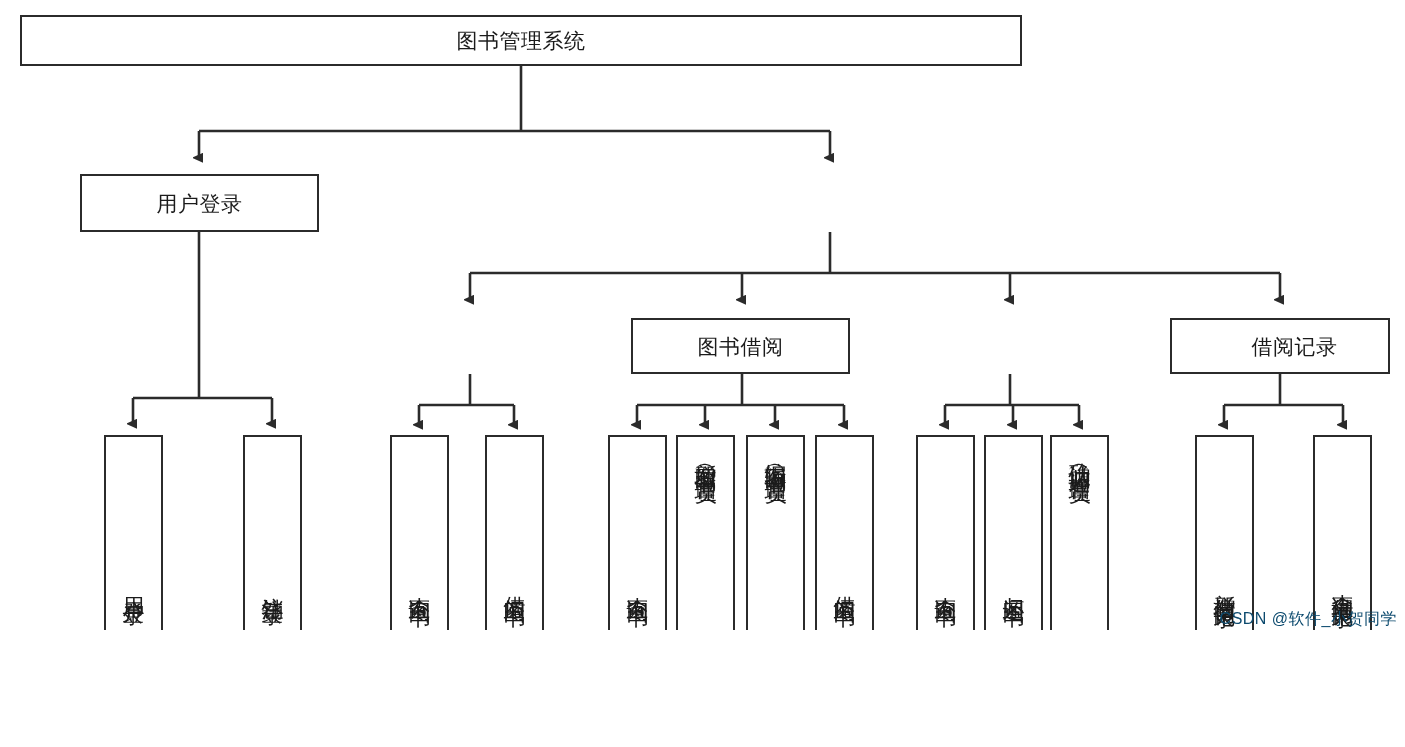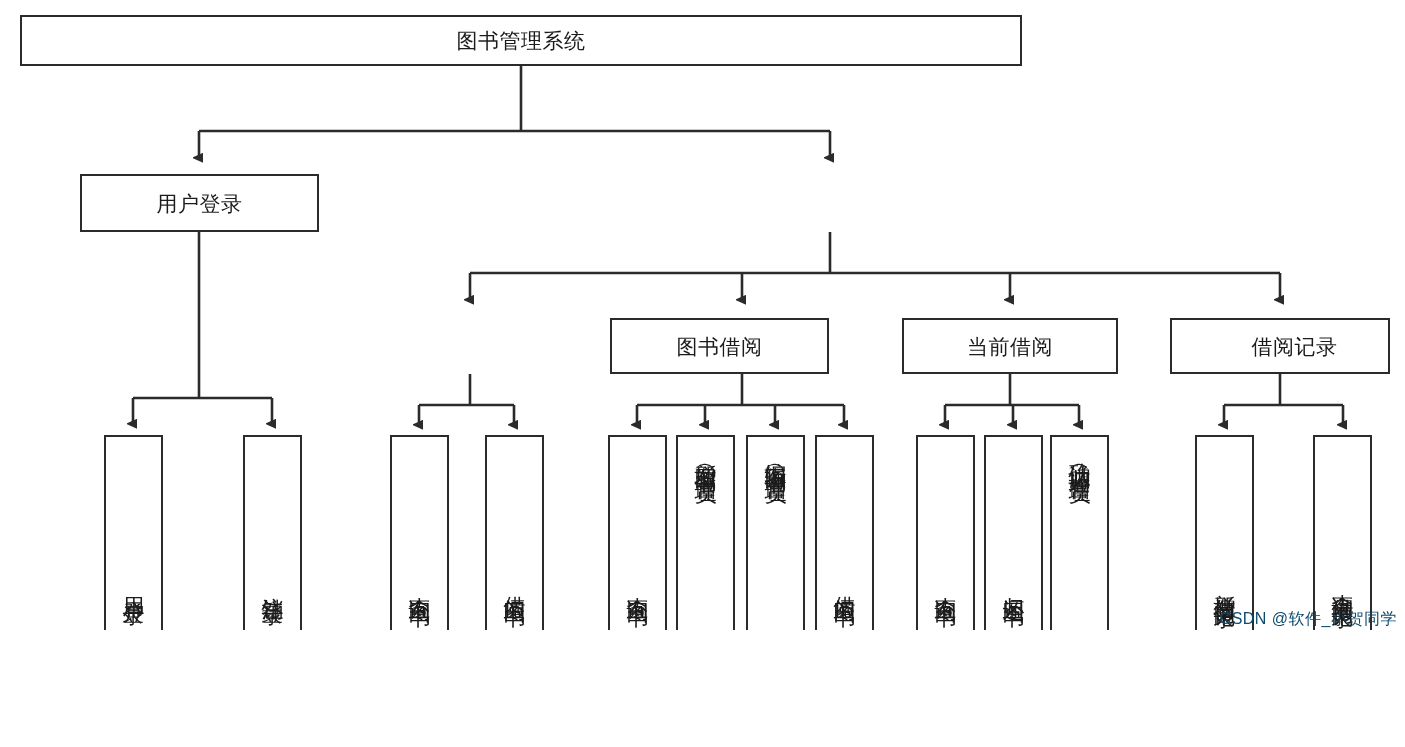--- a/index.html
+++ b/index.html
@@ -134,27 +134,24 @@
   <div class="node horiz" style="left:20px; top:15px; width:1002px; height:51px;">
     <span class="lbl">图书管理系统</span>
   </div>
 
   <div class="node horiz" style="left:80px; top:174px; width:239px; height:58px;">
     <span class="lbl">用户登录</span>
   </div>
 
 
 
-  <div class="node horiz" style="left:610px; top:318px; width:219px; height:56px;align-items:center;">
+  <div class="node horiz" style="left:631px; top:318px; width:219px; height:56px;align-items:center;">
     <span class="lbl">图书借阅</span>
   </div>
 
-  <div class="node horiz" style="left:902px; top:318px; width:216px; height:56px;">
-    <span class="lbl">当前借阅</span>
-  </div>
 
   <div class="node horiz" style="left:1170px; top:318px; width:220px; height:56px;padding-left:29px;">
     <span class="lbl">借阅记录</span>
   </div>
 
   <div class="node vert mid" style="left:104px; top:435px; width:59px; height:300px;">
     <span class="lbl">用户登录</span>
   </div>
 
   <div class="node vert mid" style="left:243px; top:435px; width:59px; height:300px;">

